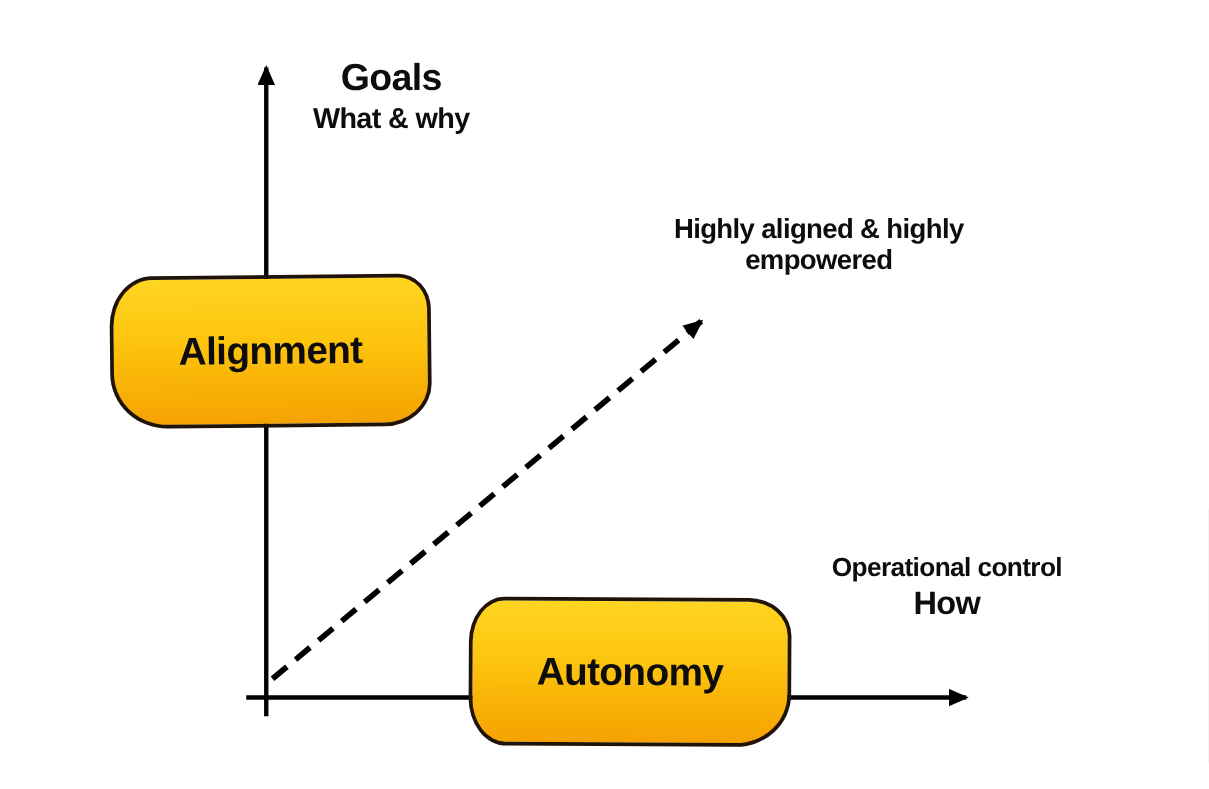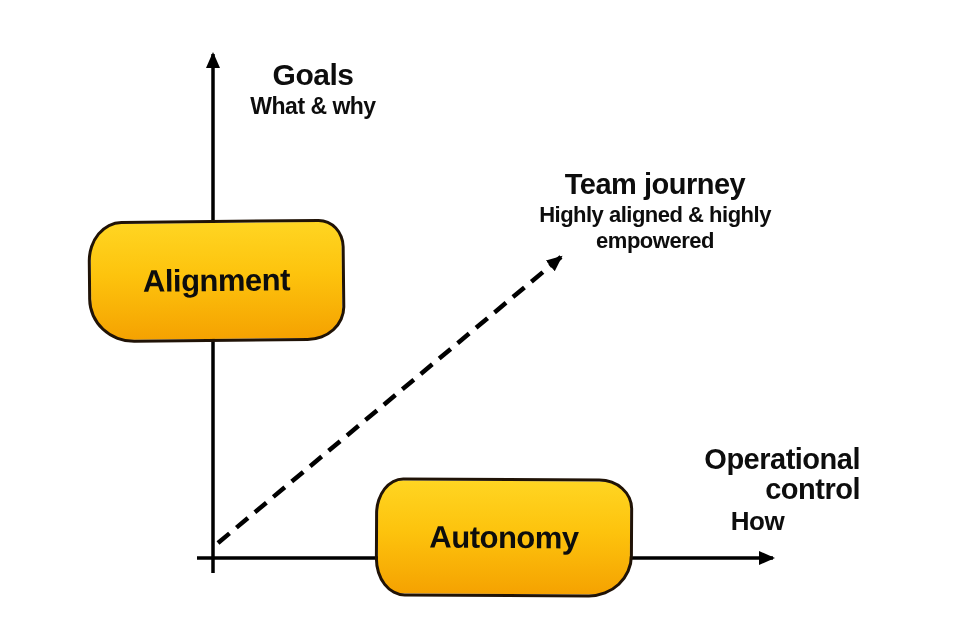--- a/index.html
+++ b/index.html
@@ -18,26 +18,26 @@
     background:var(--bg);
     overflow:hidden;
     font-family:"Liberation Sans","DejaVu Sans",sans-serif;
     color:var(--text);
     margin:0 auto;
   }
   .axes-layer{position:absolute;left:0;top:0;width:967px;height:631px;z-index:1;}
   .label-block{position:absolute;z-index:3;text-align:center;line-height:1.12;}
   .label-main{font-weight:bold;font-size:30px;letter-spacing:-0.5px;}
   .label-sub{font-weight:bold;font-size:23px;letter-spacing:-0.5px;margin-top:2px;}
-  .goals-block{left:193px;top:58px;width:240px;}
+  .goals-block{left:193px;top:46px;width:240px;}
   .team-block{left:495px;top:168px;width:320px;}
   .team-block .label-main{font-size:29px;}
   .team-block .label-sub{font-size:22px;line-height:1.15;}
   .opcontrol-block{left:655px;top:444px;width:205px;}
-  .opcontrol-block .label-main{font-size:29px;line-height:1.05;text-align:right;}
+  .opcontrol-block .label-main{font-size:21px;line-height:1.05;}
   .opcontrol-block .label-sub{font-size:26px;}
   .node{
     position:absolute;z-index:2;
     display:flex;align-items:center;justify-content:center;
     background:linear-gradient(180deg,var(--node-top) 0%,var(--node-mid) 45%,var(--node-bottom) 100%);
     border:3px solid var(--node-border);
     font-weight:bold;font-size:31px;letter-spacing:-0.5px;
     color:var(--text);
     box-sizing:border-box;
   }
@@ -67,21 +67,20 @@
     <line x1="197" y1="558" x2="773" y2="558" stroke="#000000" stroke-width="3.5" marker-end="url(#arrowhead)"></line>
     <line x1="218" y1="543" x2="561" y2="257" stroke="#000000" stroke-width="4.5" stroke-dasharray="15 9" marker-end="url(#arrowhead)"></line>
   </svg>
 
   <div class="label-block goals-block">
     <div class="label-main">Goals</div>
     <div class="label-sub">What &amp; why</div>
   </div>
 
   <div class="label-block team-block">
-    <div class="label-main">Team journey</div>
     <div class="label-sub">Highly aligned &amp; highly empowered</div>
   </div>
 
   <div class="label-block opcontrol-block">
     <div class="label-main">Operational control</div>
     <div class="label-sub">How</div>
   </div>
 
   <div class="node node-alignment">
     <span>Alignment</span>

